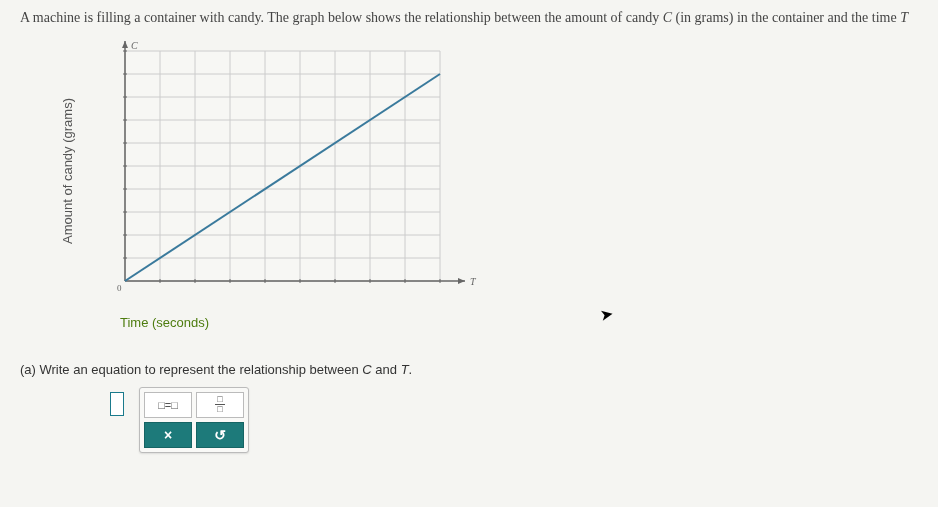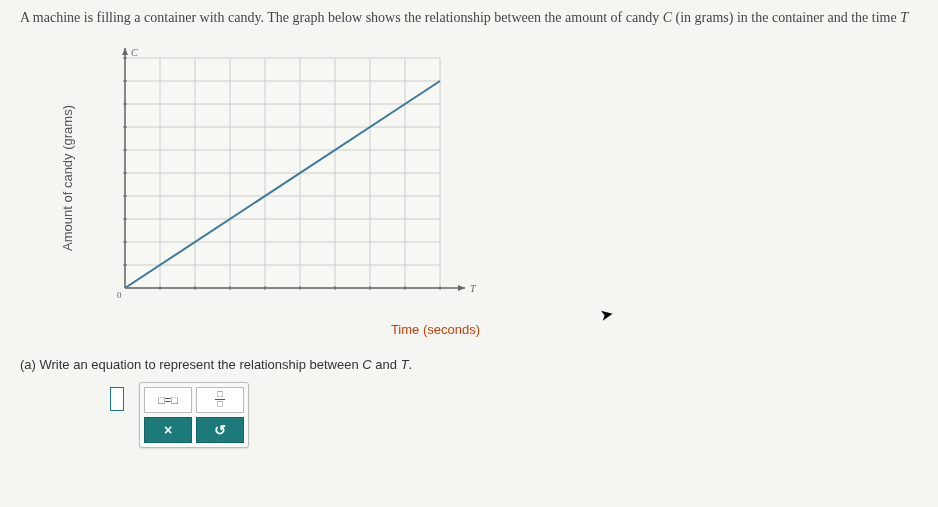--- a/index.html
+++ b/index.html
@@ -8,45 +8,45 @@
       height: 507px;
       background: #f5f5f2;
       font-family: Georgia, 'Times New Roman', serif;
       color: #333;
       padding: 8px 20px;
       position: relative;
     }
     .problem-text {
       font-size: 14px;
       line-height: 1.4;
-      margin-bottom: 10px;
+      margin-bottom: 3px;
       color: #444;
     }
     .italic { font-style: italic; }
     .chart-area {
       display: flex;
       align-items: center;
       margin-left: 40px;
       height: 280px;
     }
     .y-axis-label {
       writing-mode: vertical-rl;
       transform: rotate(180deg);
       font-size: 13px;
       color: #555;
       margin-right: 10px;
       font-family: Arial, sans-serif;
     }
     .x-axis-label {
       font-size: 13px;
-      color: #c2410c;
-      text-align: right;
+      color: #4d7c0f;
+      text-align: left;
       margin-left: 100px;
       margin-top: 4px;
-      margin-bottom: 20px;
+      margin-bottom: 32px;
       font-family: Arial, sans-serif;
       width: 360px;
     }
     .question-a {
       font-size: 13px;
       margin-top: 10px;
       color: #333;
       font-family: Liberation Sans, sans-serif;
     }
     .answer-row {

